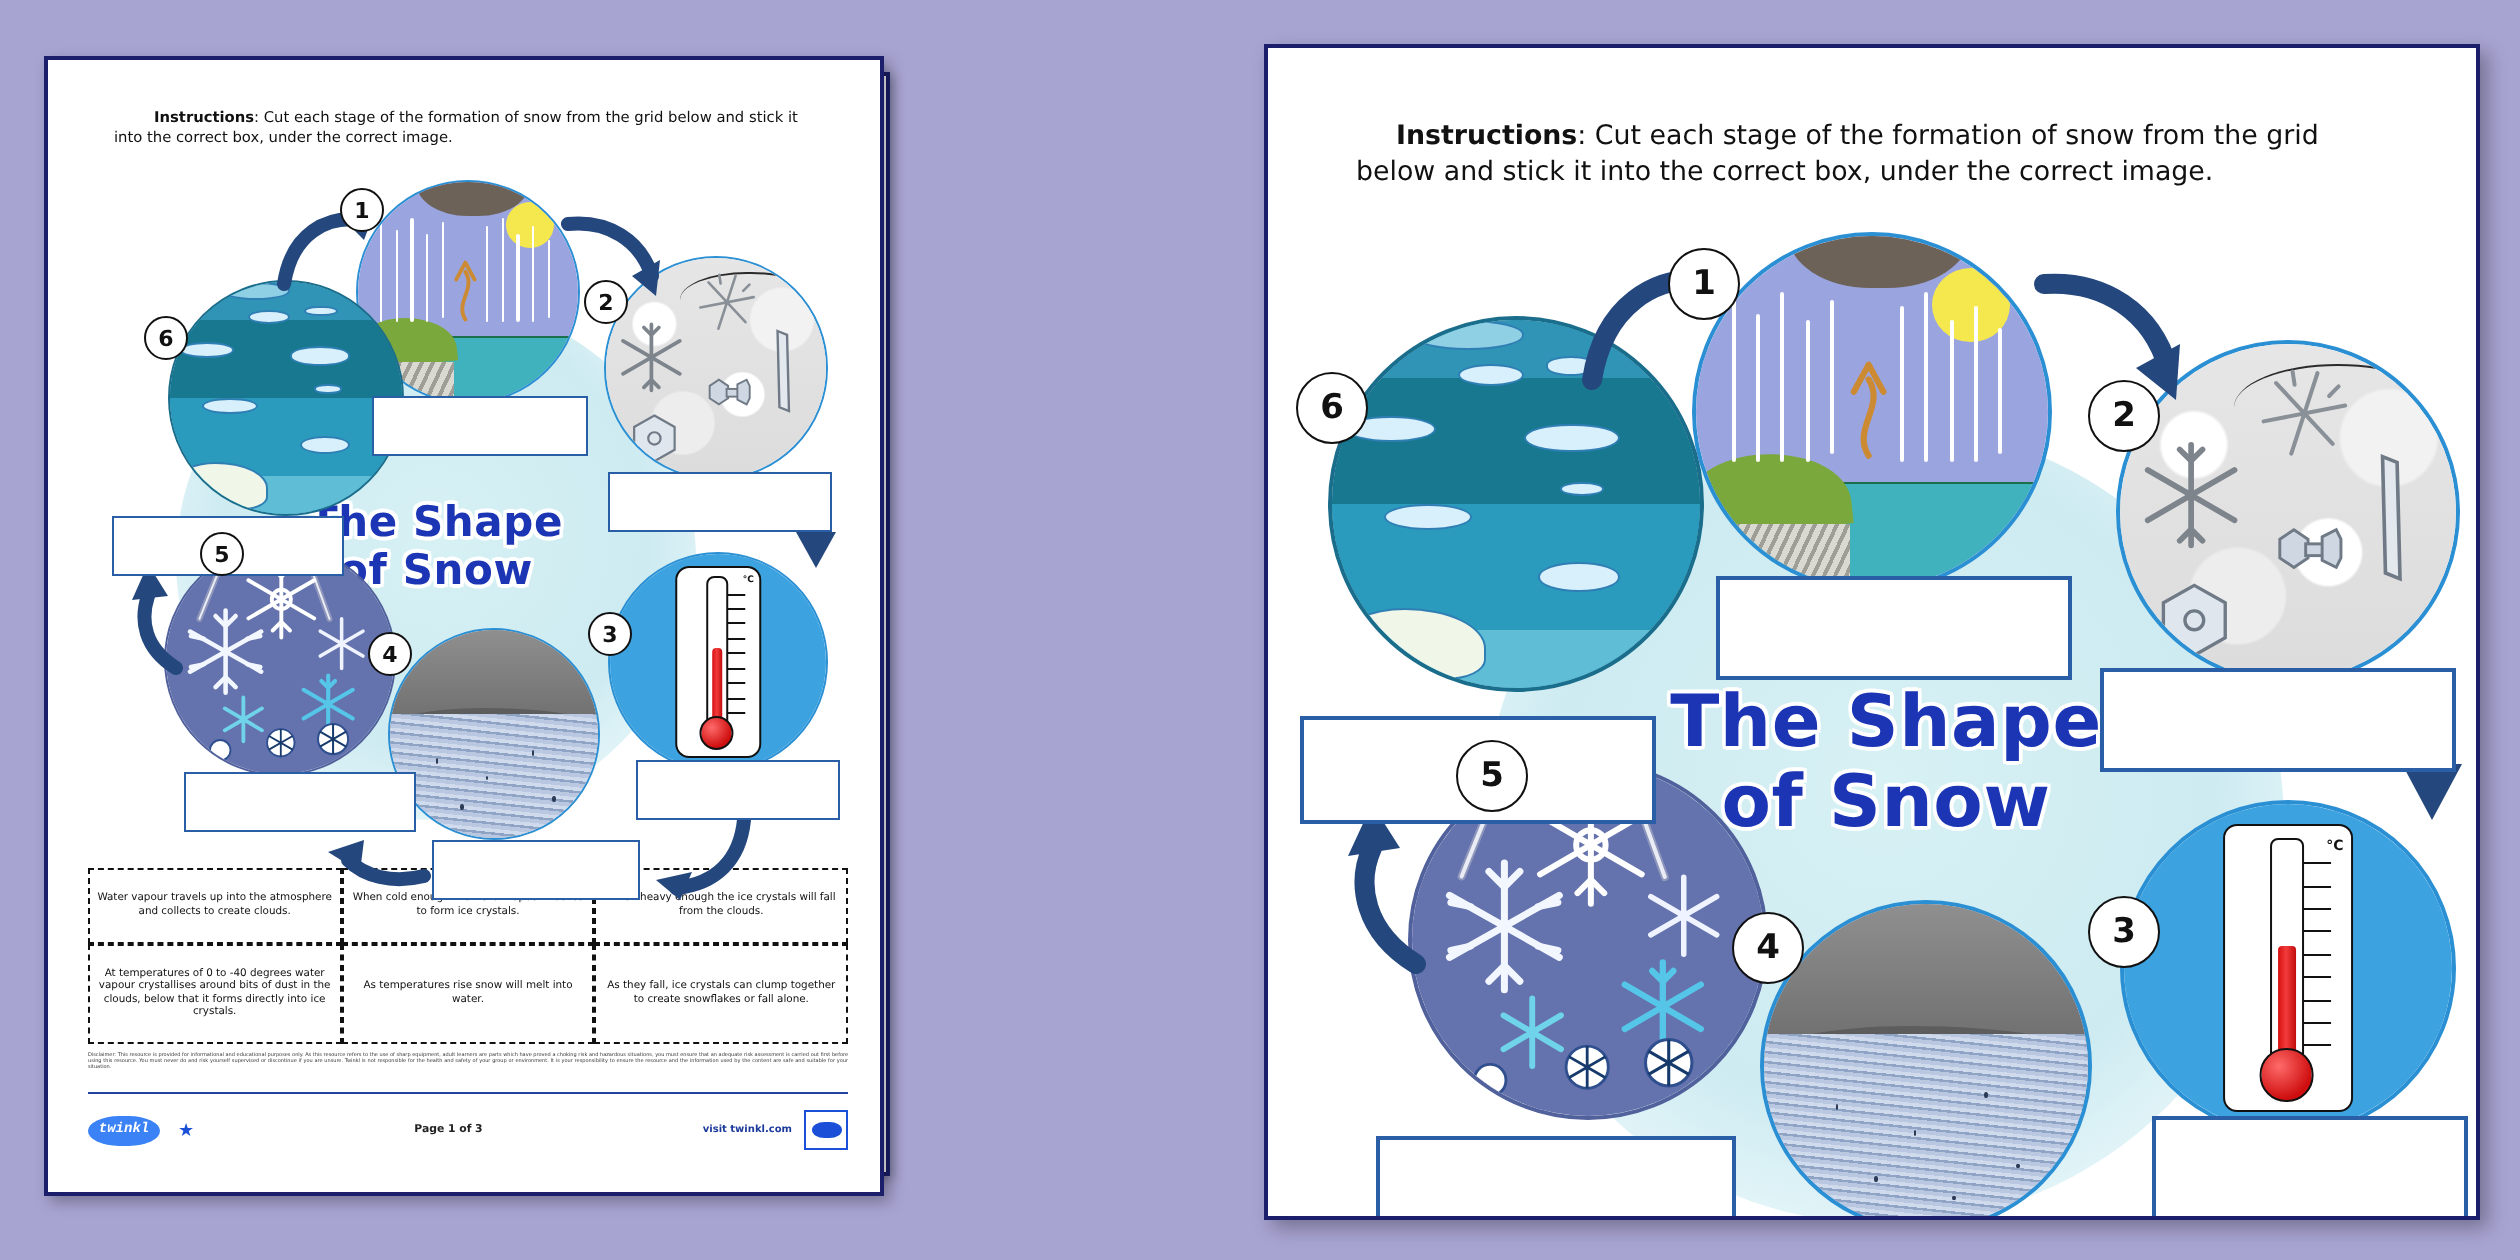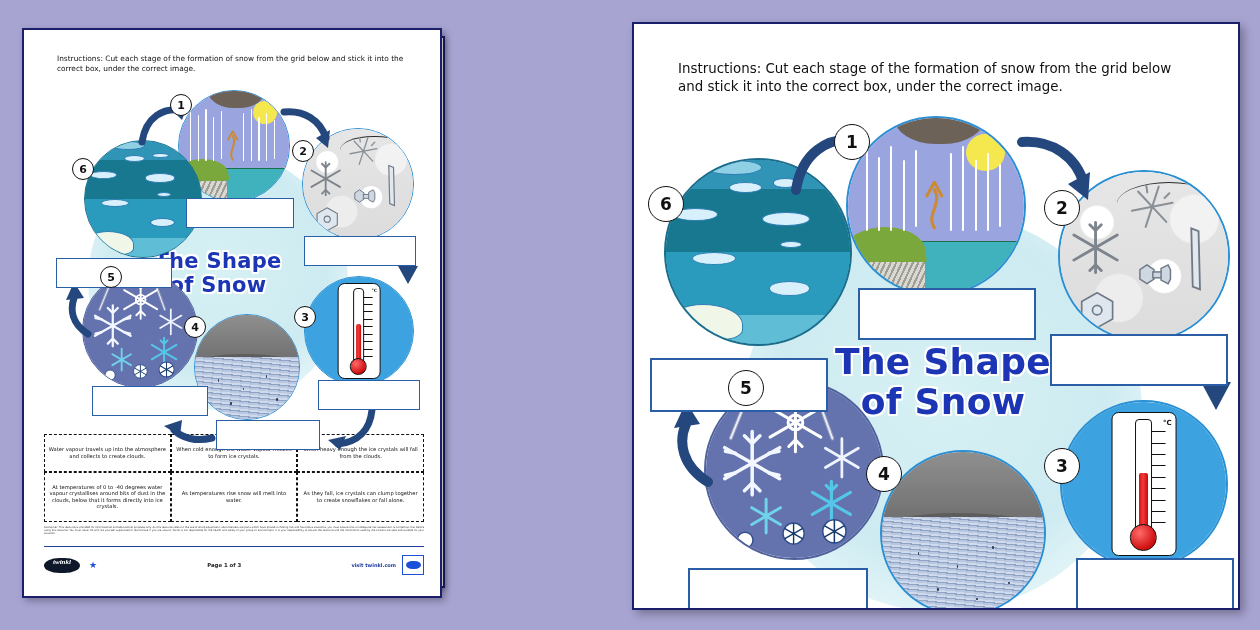--- a/index.html
+++ b/index.html
@@ -33,21 +33,21 @@
     font-size:6.5px; font-weight:bold; color:#1b3a9b; letter-spacing:.2px;
   }
 
   
   .instructions{
     position:absolute; color:#111;
     font-family:"DejaVu Sans", sans-serif;
     line-height:1.32;
   }
   #left-panel .instructions{ left:33px; top:24px; width:355px; font-size:7.4px; }
-  .instructions b{ font-weight:normal; }
+  .instructions b{ font-weight:bold;margin-left:20px; }
 
   
   .diagram{ position:absolute; }
   #left-panel .diagram{ left:14px; top:50px; width:392px; height:390px; }
 
   .bg-disc{
     position:absolute; border-radius:50%;
     background:radial-gradient(circle at 50% 45%, #d7f1f4 0%, #cdebf1 55%, #e8f7fa 80%, rgba(255,255,255,0) 100%);
   }
 
@@ -168,23 +168,23 @@
     font-family:"DejaVu Sans", sans-serif; color:#111;
     padding:2px 3px; line-height:1.25;
   }
 
   
   .disclaimer{ position:absolute; color:#333; font-family:"DejaVu Sans", sans-serif;
     line-height:1.25; text-align:justify; }
   .footer-rule{ position:absolute; border-top:1.2px solid #2342a0; }
   .footer{ position:absolute; display:flex; align-items:center; width:100%; }
   .twinkl-logo{
-    position:relative; background:#0f172a; color:#fff;
-    font-family:Liberation Serif, serif; font-style:italic; font-weight:bold;
-    display:flex; align-items:flex-start; justify-content:center;
+    position:relative; background:#3b82f6; color:#fff;
+    font-family:Liberation Mono, monospace; font-style:italic; font-weight:bold;
+    display:flex; align-items:center; justify-content:center;
     border-radius:50%/58%;
   }
   .twinkl-logo:before, .twinkl-logo:after{
     content:""; position:absolute; background:#1b4fd8; border-radius:50%;
   }
   .star{ color:#1b4fd8; }
   .page-num{ font-family:"DejaVu Sans", sans-serif; color:#222; font-weight:bold; }
   .visit{ font-family:"DejaVu Sans", sans-serif; color:#1b3a9b; font-weight:bold; }
   .badge-logo{ background:#fff; border:1px solid #1b4fd8; display:flex;
     align-items:center; justify-content:center; }

